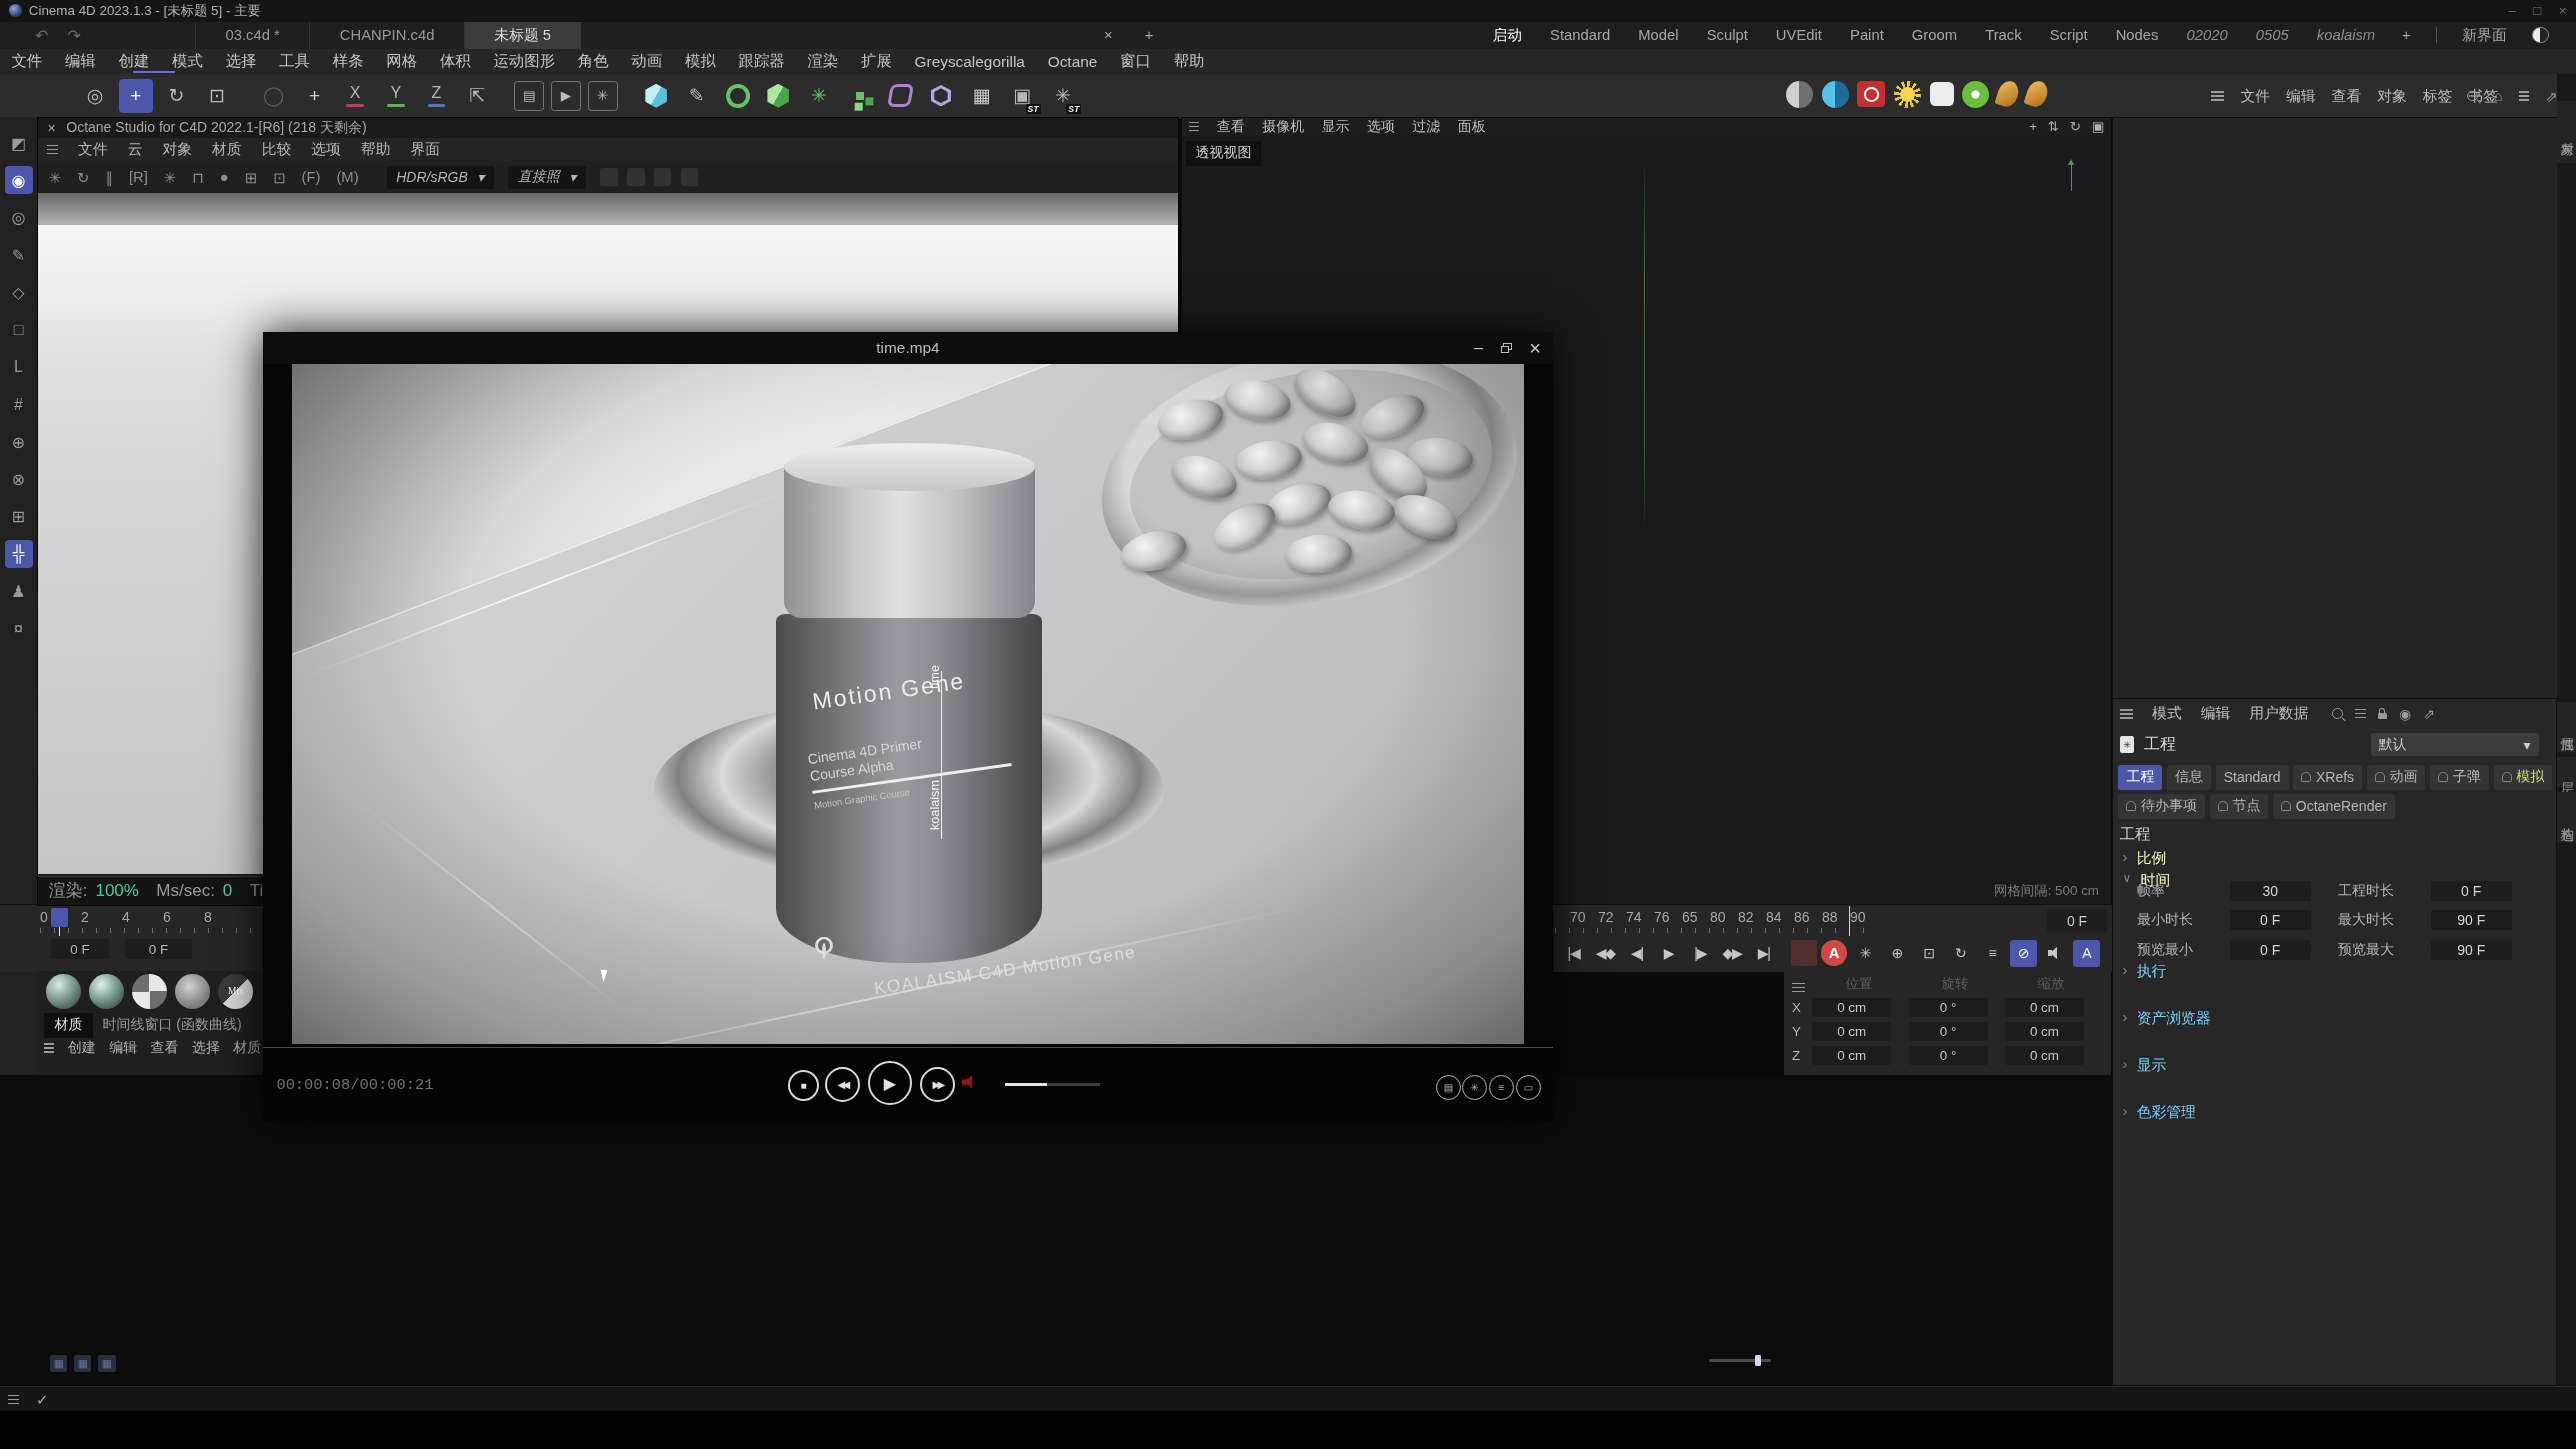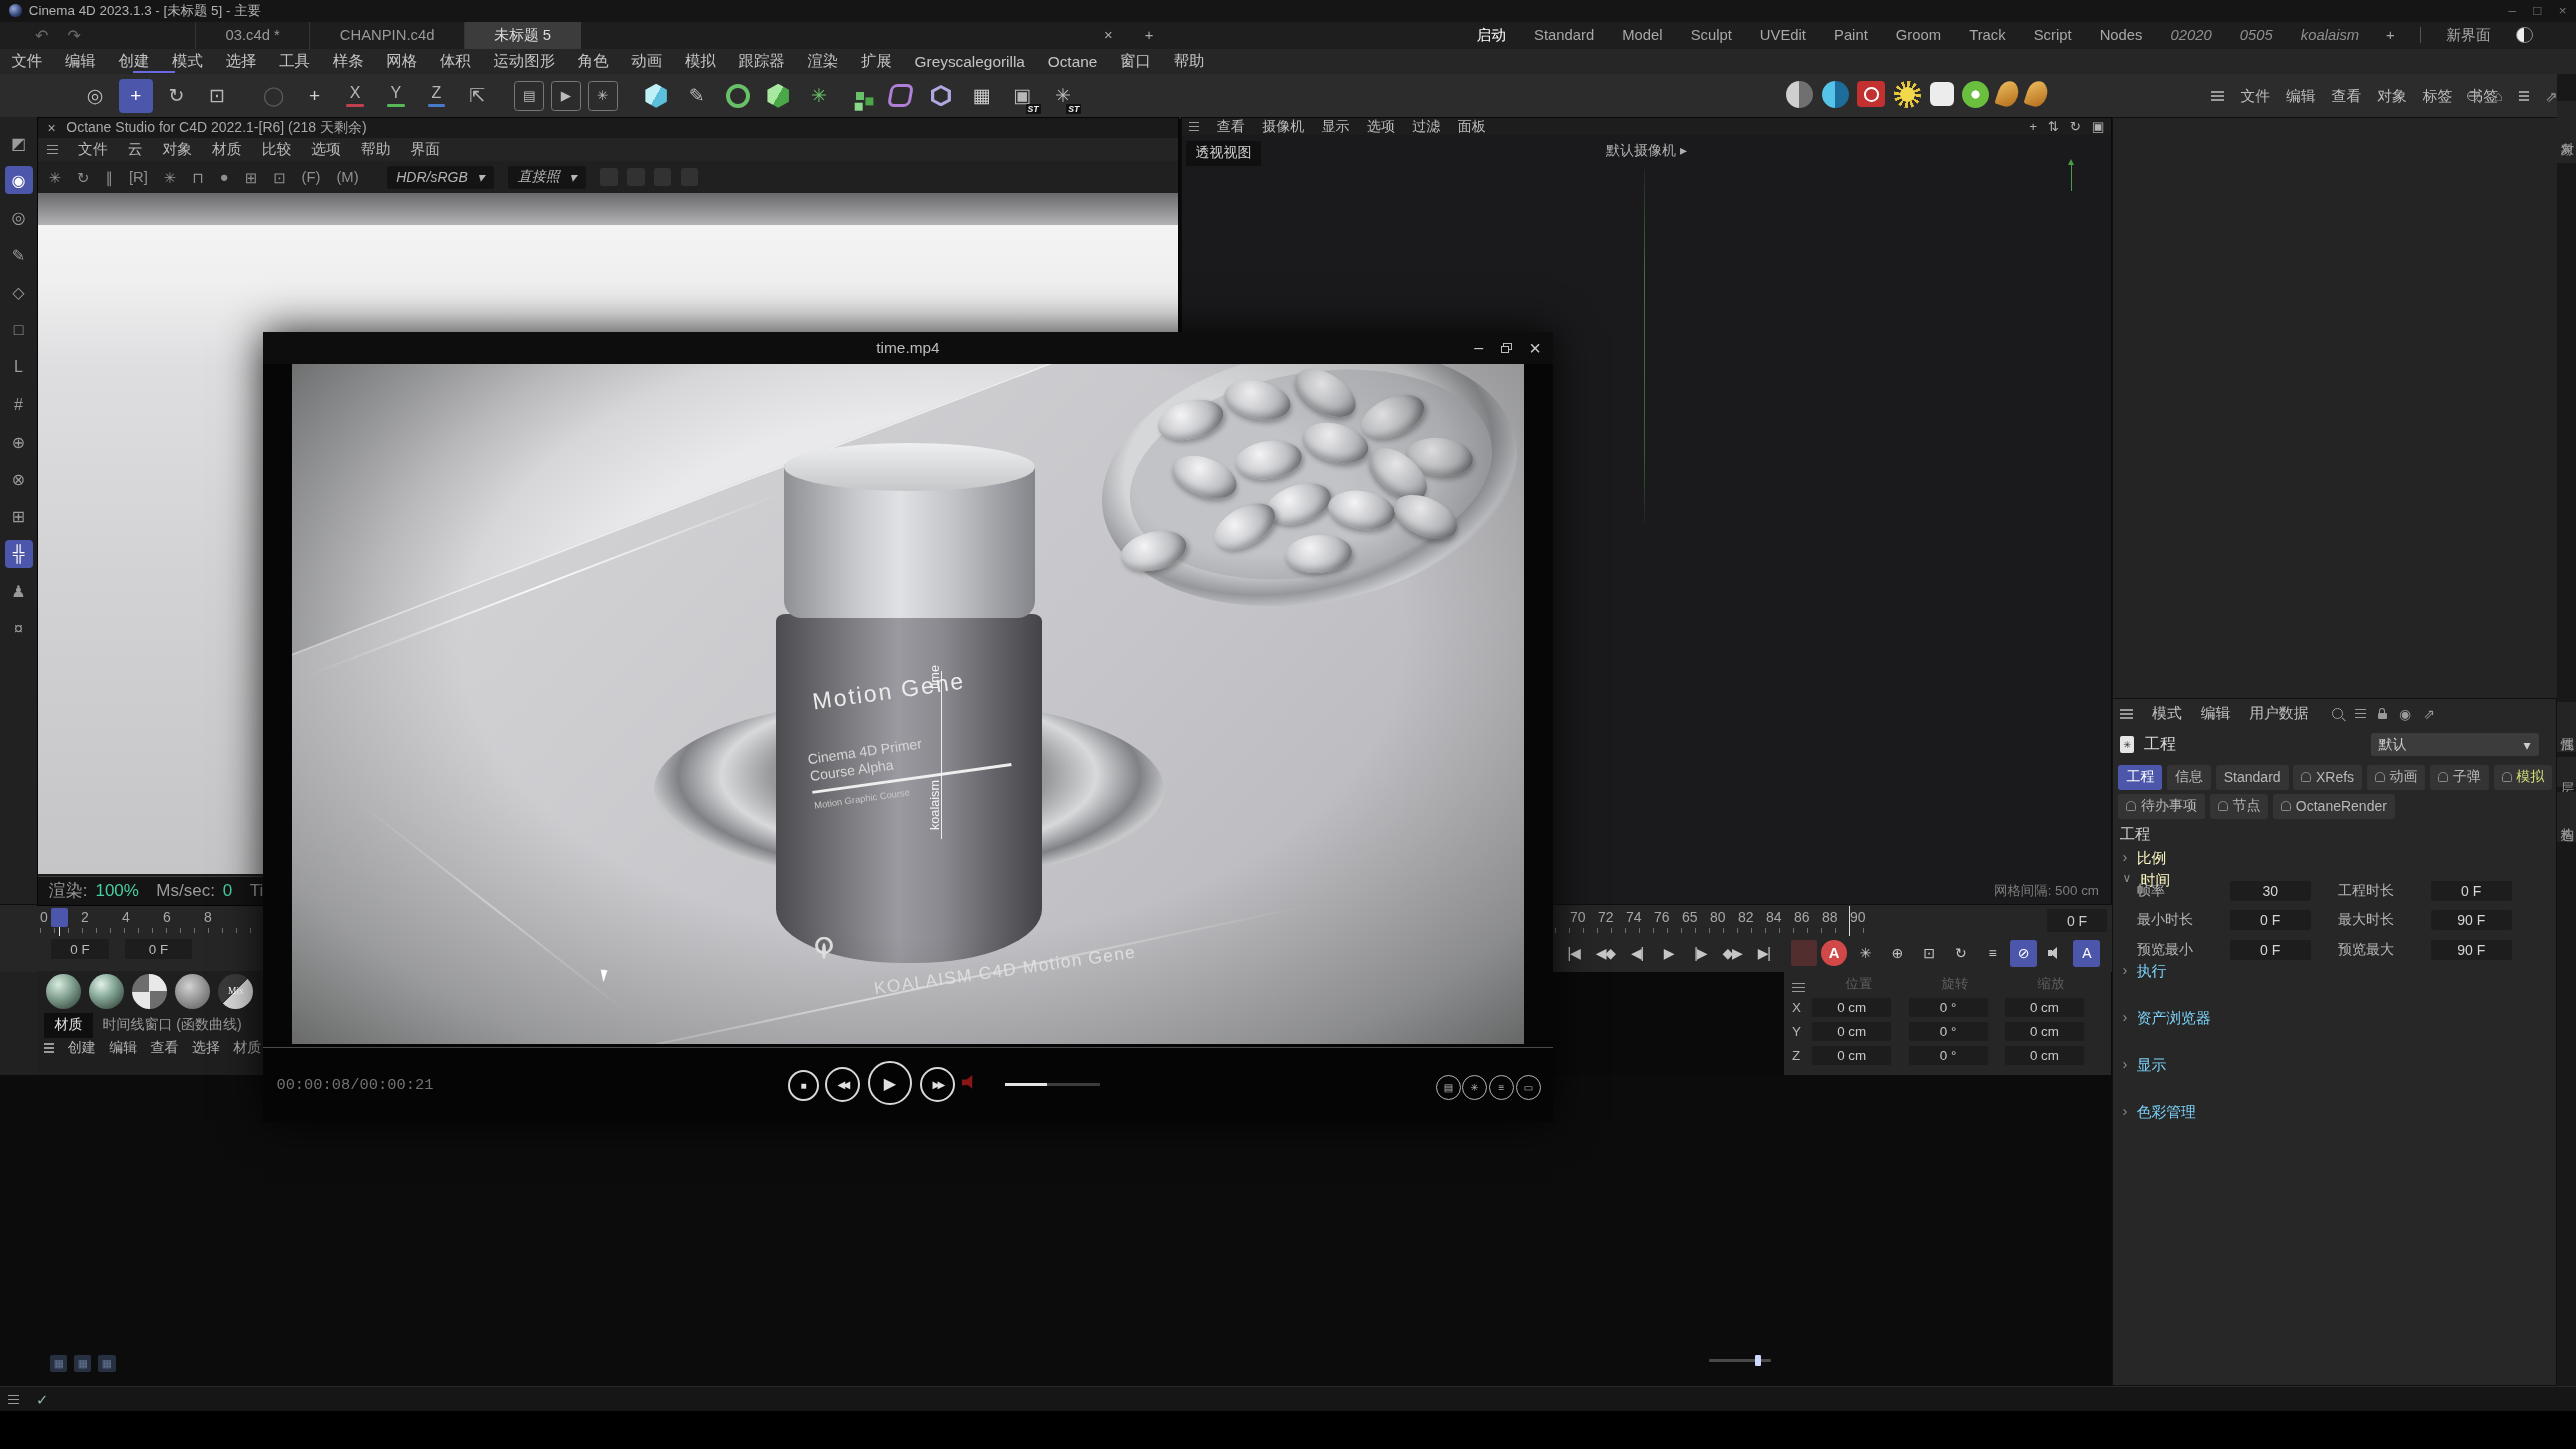--- a/index.html
+++ b/index.html
@@ -27,21 +27,21 @@
   
   #titlebar{left:0;top:0;width:2576px;height:21.5px;background:#151515;display:flex;align-items:center;font-size:13.4px;color:#b2b2b2;}
   .c4dlogo{width:12.7px;height:12.7px;border-radius:50%;background:radial-gradient(circle at 35% 35%,#9ad,#347 60%,#123);margin:0 6.7px 0 9.4px;}
   .winbtns{position:absolute;right:9.4px;top:0;height:21.5px;display:flex;gap:17.4px;align-items:center;color:#777;font-size:13.4px;}
   #tabrow{left:0;top:21.5px;width:2576px;height:27px;background:#1e1e1e;border-bottom:0.7px solid #0c0c0c;}
   .undoredo{position:absolute;left:35px;top:0;height:27px;display:flex;gap:19px;align-items:center;color:#6a6a6a;font-size:16px;}
   .doctabs{position:absolute;left:195px;top:0;height:27px;display:flex;align-items:stretch;font-size:14.8px;color:#999;}
   .doctabs .dtab{display:flex;align-items:center;padding:0 29.5px;border-left:0.7px solid #333;}
   .doctabs .dtab.active{background:#3c3c3c;color:#ddd;}
   .tabx{display:flex;align-items:center;padding:0 16px;color:#aaa;font-size:14.8px;}
-  .layouttabs{position:absolute;right:43px;top:0;height:27px;display:flex;gap:25.5px;align-items:center;font-size:14.8px;color:#a8a8a8;}
+  .layouttabs{position:absolute;right:27px;top:0;height:27px;display:flex;gap:25.5px;align-items:center;font-size:14.8px;color:#a8a8a8;}
   .layouttabs .ltab{position:relative;padding:2.7px 1.3px;}
   .layouttabs .ltab.active{color:#fff;}
   .layouttabs .ltab.active::after{content:"";position:absolute;left:-2.7px;right:-2.7px;bottom:-4.7px;height:2.7px;border-radius:1.3px;background:#7a7ae0;}
   .layouttabs .ltab.italic{font-style:italic;color:#8f8f8f;}
   .ltdivider{width:0.7px;height:16px;background:#555;}
   .uitoggle{width:14.8px;height:14.8px;border-radius:50%;background:linear-gradient(90deg,#eee 50%,#222 50%);border:1.3px solid #888;}
   #menubar{left:0;top:49px;width:2576px;height:25px;background:#262626;display:flex;align-items:center;font-size:15.4px;color:#c4c4c4;border-bottom:0.7px solid #141414;}
   #menubar .mi{padding:0 11.4px;}
   #menu-underline{left:133px;top:71px;width:42px;height:2px;background:#6a6ae0;}
 
@@ -425,23 +425,20 @@
         </span>
       <span class="vpicons">
 
       <span>+</span>
           <span>⇅</span>
           <span>↻</span>
           <span>▣</span>
         </span>
     </div>
     <span class="vplabel p">透视视图</span>
-    <span class="vpcam p">
-      <span>默认摄像机</span> <span>▸</span>
-    </span>
     <span class="vline p"></span>
     <span class="axiswidget p">
         <i class="y"></i>
       </span>
     <span class="gridlabel p">网格间隔: 500 cm</span>
   </div>
 
   <div id="timeline" class="p">
     <span class="rulerL p">
 

